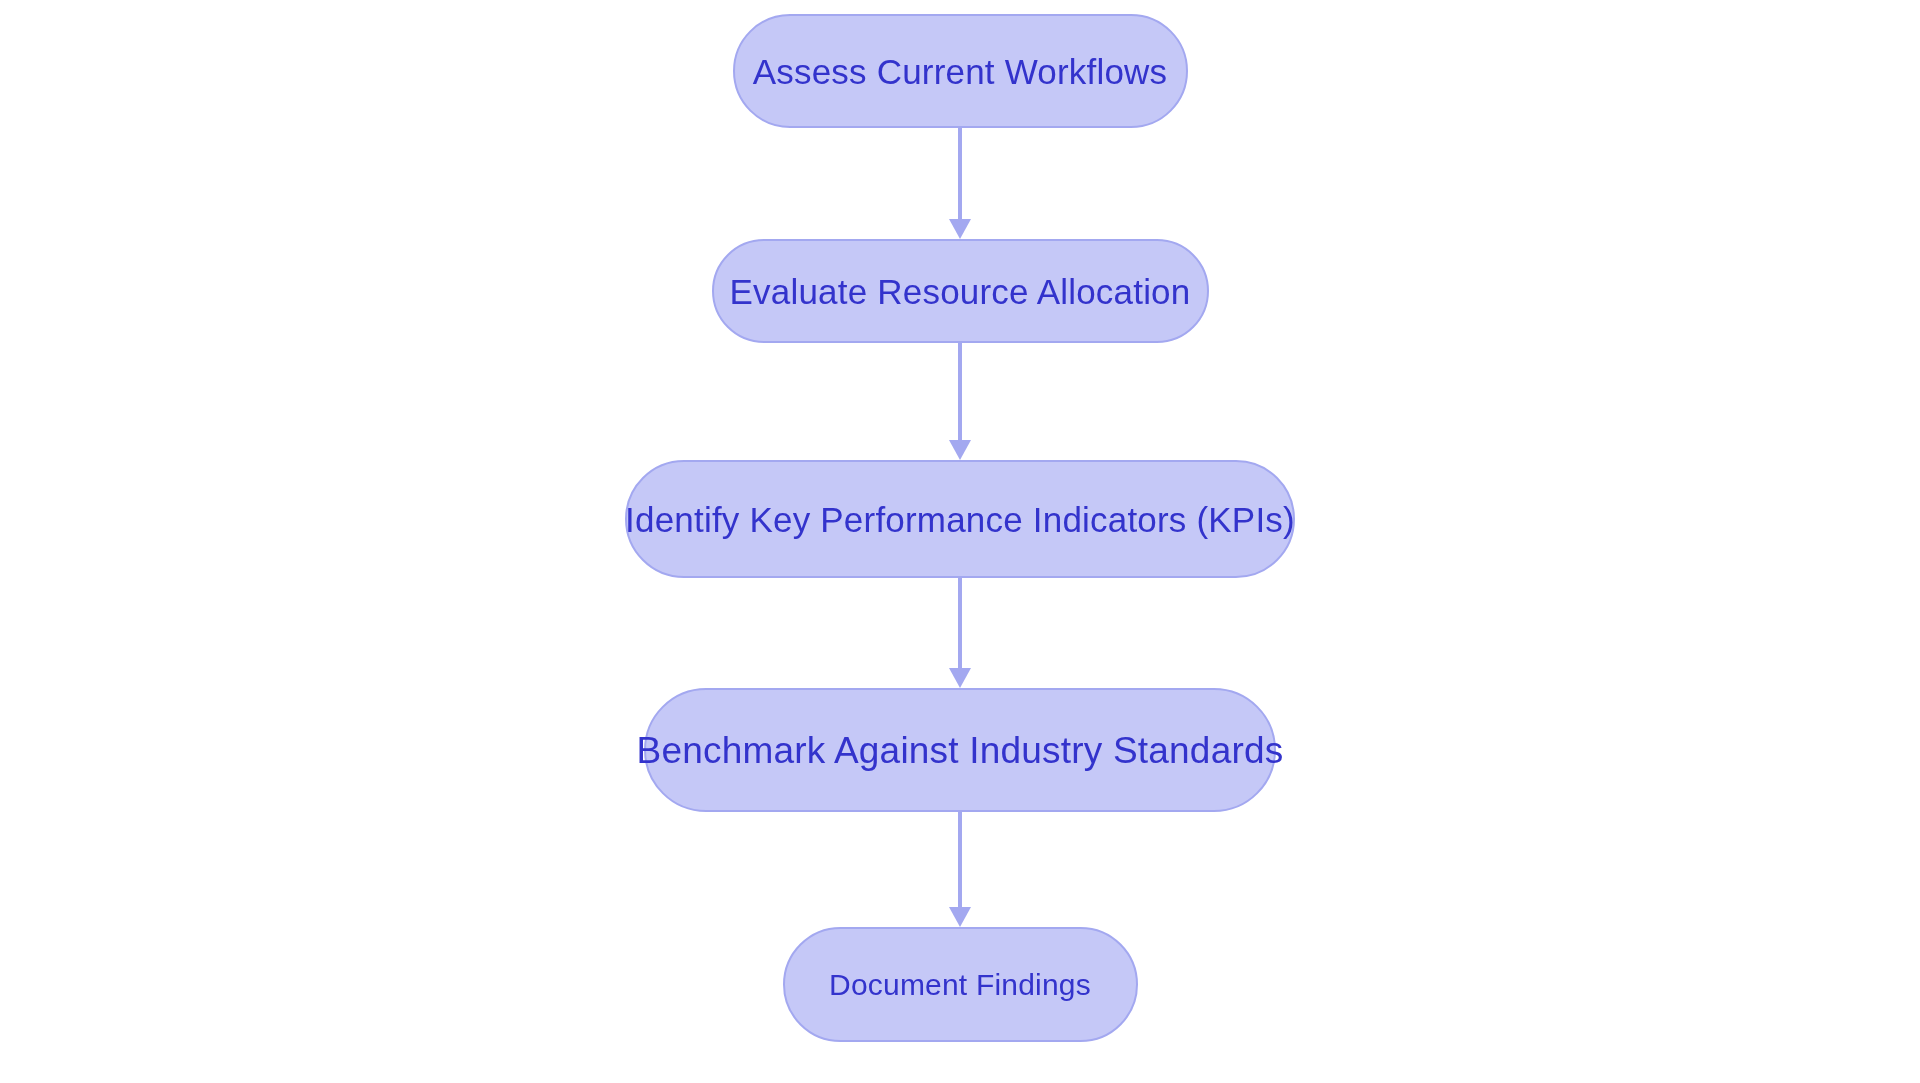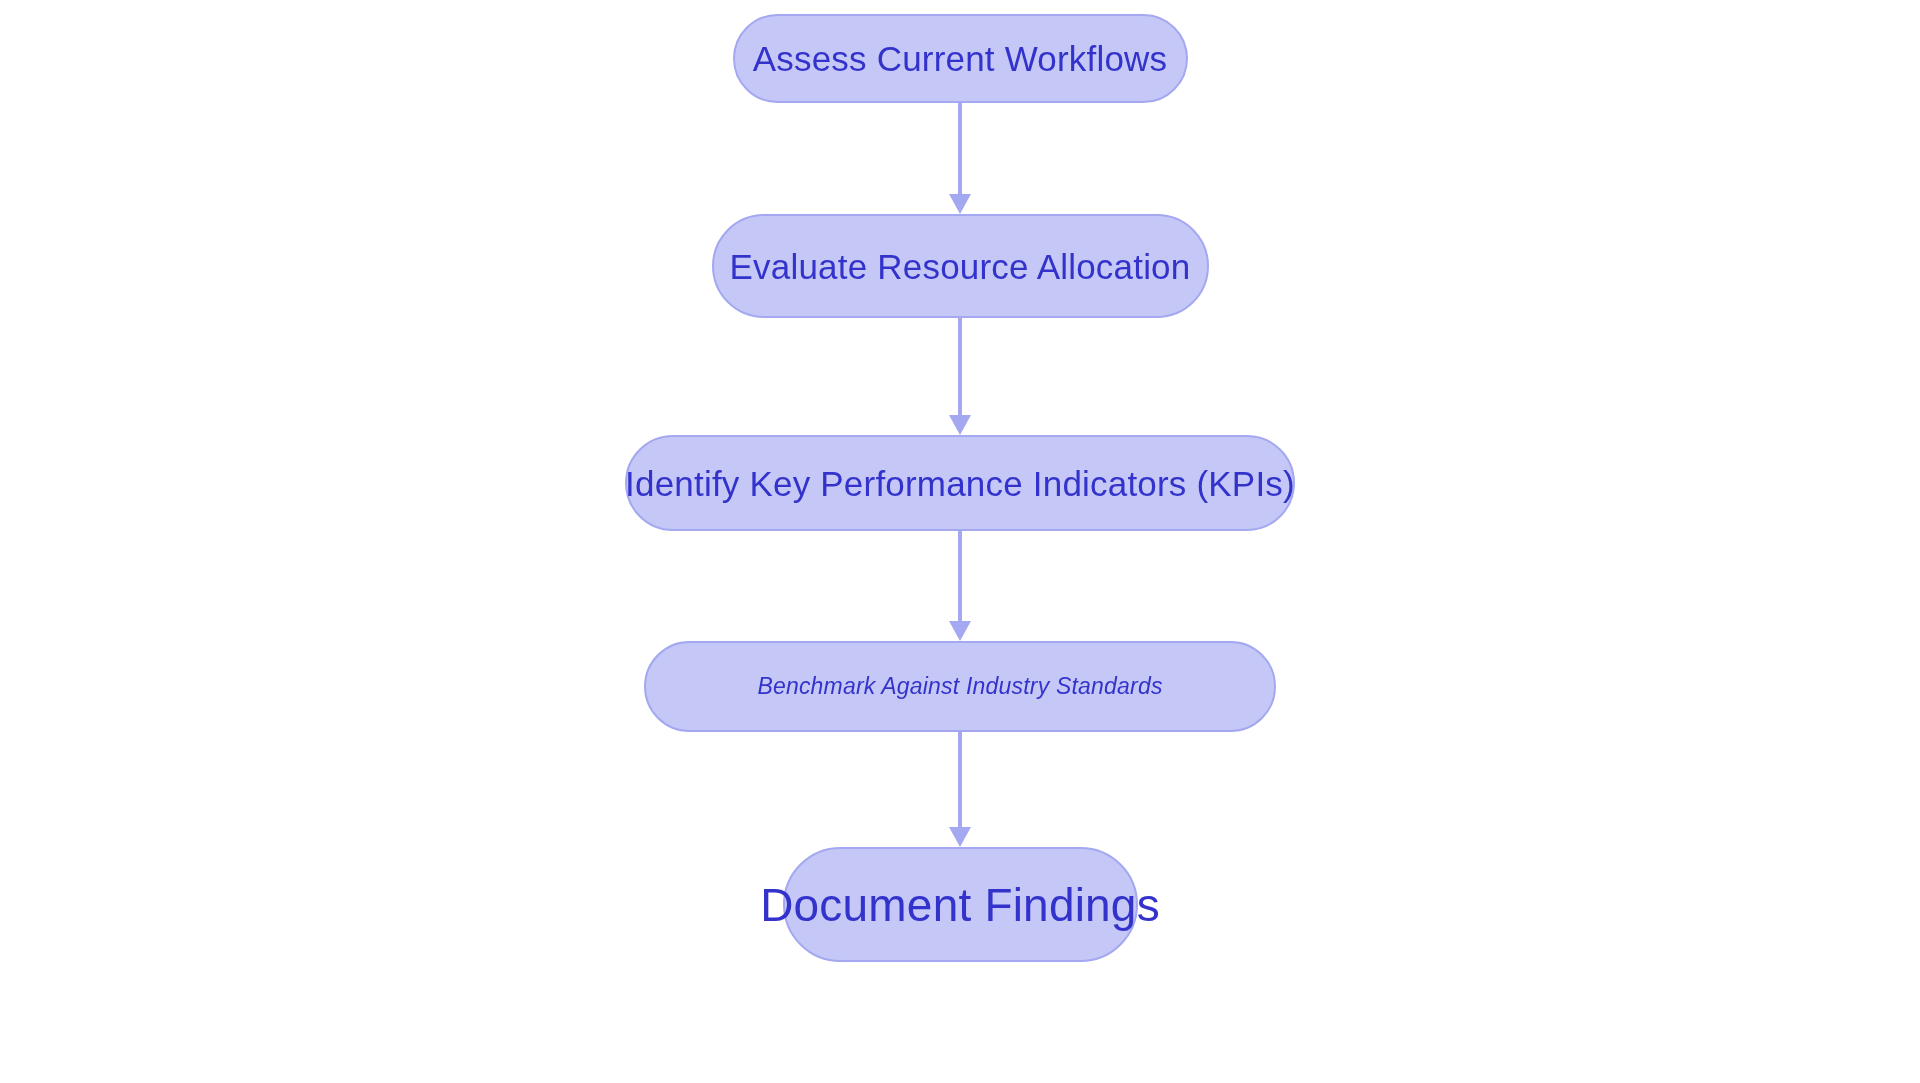--- a/index.html
+++ b/index.html
@@ -66,25 +66,25 @@
     width: 0;
     height: 0;
     border-left: 11px solid transparent;
     border-right: 11px solid transparent;
     border-top: 20px solid #a3a8f0;
     margin-top: -1px;
     flex: 0 0 auto;
   }
 
   
-  .n0 { width: 455px; height: 89px; font-size: 35px; margin-top: 14px; }
+  .n0 { width: 455px; height: 114px; font-size: 35px; margin-top: 14px; }
   .n1 { width: 497px; height: 104px; font-size: 35px; }
-  .n2 { width: 670px; height: 96px; font-size: 35px; }
-  .n3 { width: 632px; height: 91px; font-size: 23px; font-style: italic; }
-  .n4 { width: 355px; height: 115px; font-size: 46px; }
+  .n2 { width: 670px; height: 118px; font-size: 35px; }
+  .n3 { width: 632px; height: 124px; font-size: 37px; }
+  .n4 { width: 355px; height: 115px; font-size: 30px; }
 
   
   .c0 { height: 111px; }
   .c1 { height: 117px; }
   .c2 { height: 110px; }
   .c3 { height: 115px; }
 </style>
 </head>
 <body style="background: rgb(255, 255, 255);">
 

